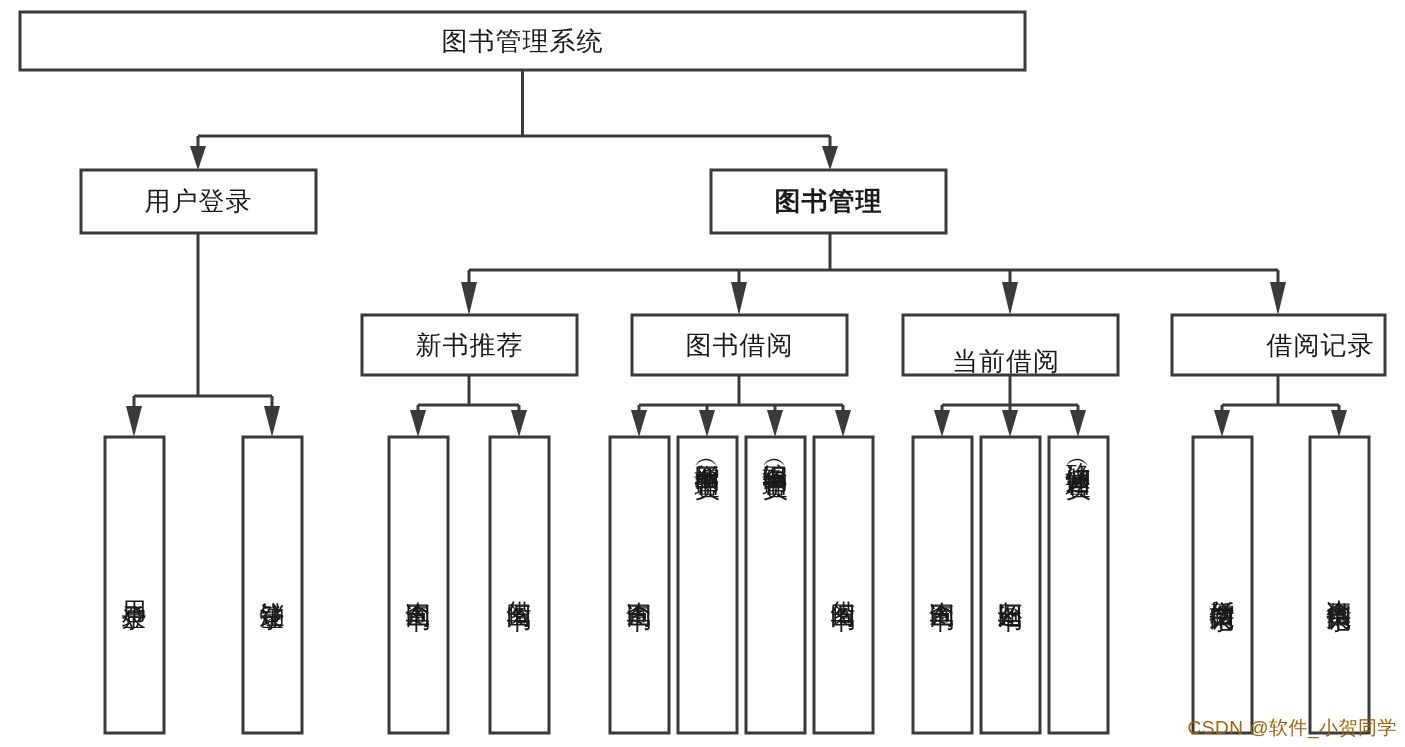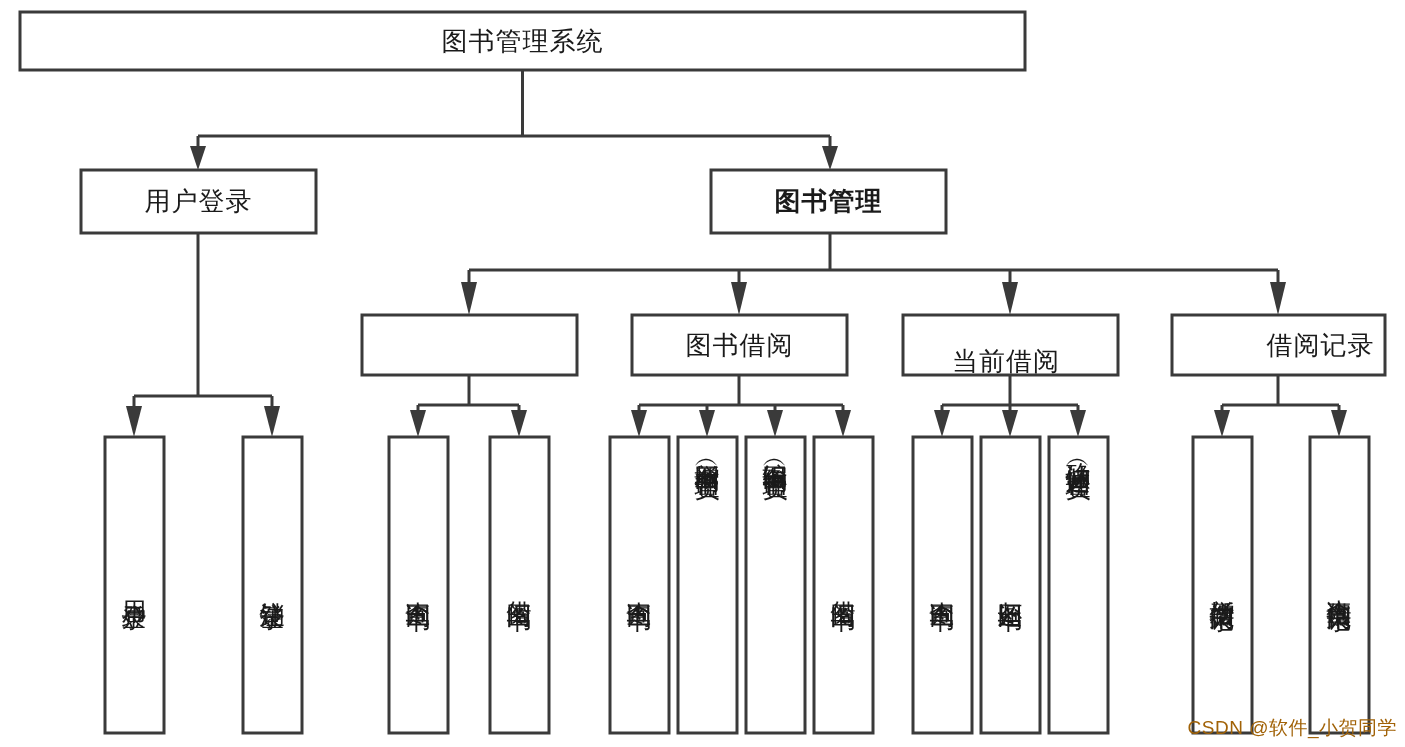--- a/index.html
+++ b/index.html
@@ -178,20 +178,21 @@
 
     <rect class="box-rect" x="1193" y="437" width="59" height="296"></rect>
     <rect class="box-rect" x="1310" y="437" width="59" height="296"></rect>
   </svg>
 
   <div class="hlabel-wrap" style="left:20px; top:12px; width:1005px; height:58px;font-family:Liberation Mono, monospace;">图书管理系统</div>
 
   <div class="hlabel-wrap" style="left:81px; top:170px; width:235px; height:63px;">用户登录</div>
   <div class="hlabel-wrap" style="left:711px; top:170px; width:235px; height:63px;font-weight:bold;">图书管理</div>
 
+  <div class="hlabel-wrap" style="left:362px; top:315px; width:215px; height:60px;">新书推荐</div>
   <div class="hlabel-wrap" style="left:632px; top:315px; width:215px; height:60px;text-align:center;">图书借阅</div>
   <div class="hlabel-wrap" style="left:903px; top:315px; width:206px; height:60px;margin-top:16px;">当前借阅</div>
   <div class="hlabel-wrap" style="left:1172px; top:315px; width:213px; height:60px;margin-left:42px;">借阅记录</div>
 
   <div class="vlabel-wrap" style="left:105px; top:437px; width:59px; height:296px;">用户登录</div>
   <div class="vlabel-wrap" style="left:243px; top:437px; width:59px; height:296px;">注销登录</div>
 
   <div class="vlabel-wrap" style="left:389px; top:437px; width:59px; height:296px;">查询图书</div>
   <div class="vlabel-wrap" style="left:490px; top:437px; width:59px; height:296px;">借阅图书</div>
 

